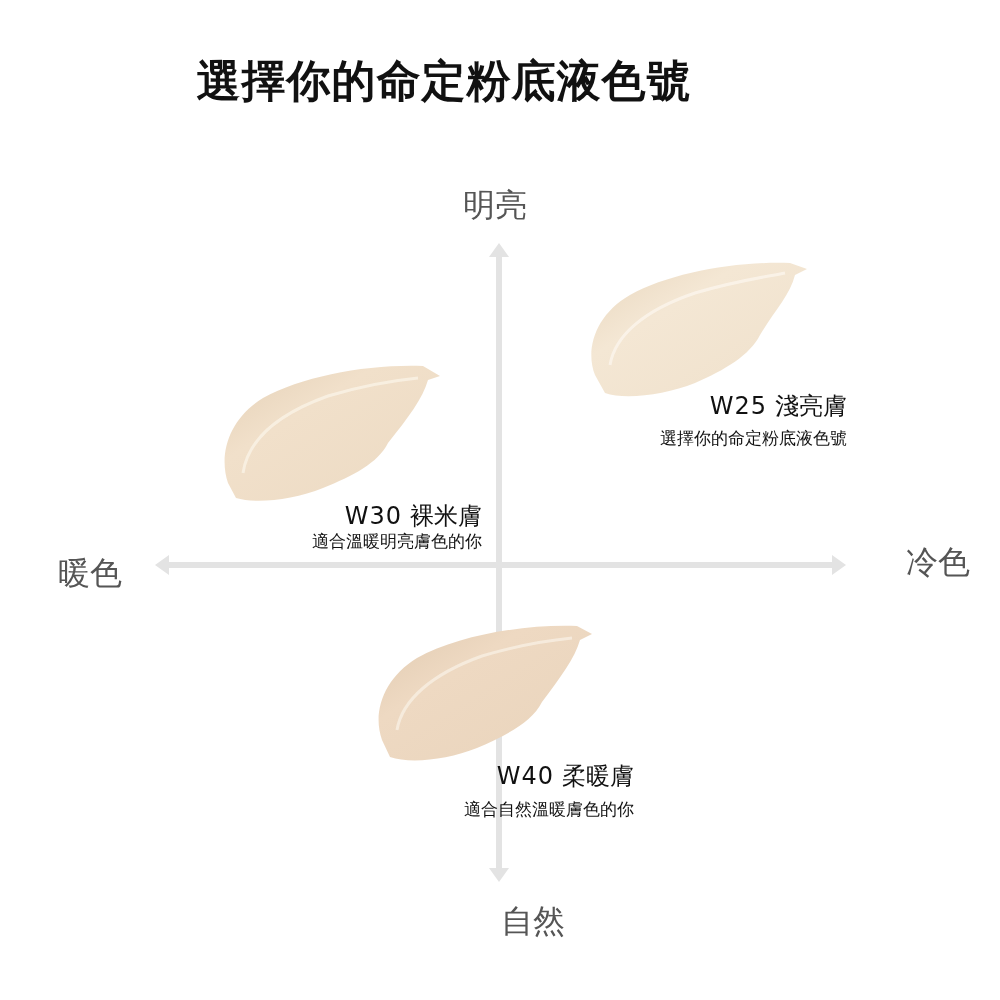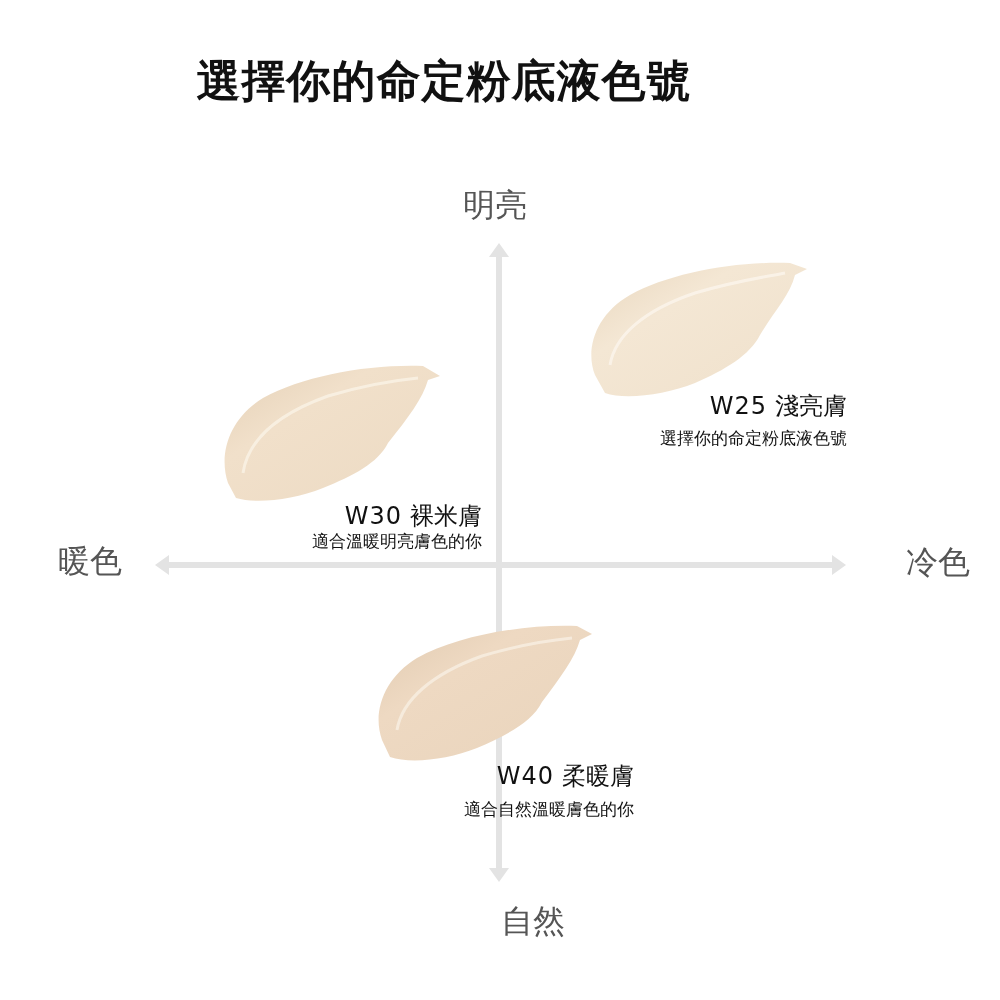--- a/index.html
+++ b/index.html
@@ -20,21 +20,21 @@
     .shade-name .cn { font-weight: normal; margin-left: 8px; }
     .shade-desc { position: absolute; font-size: 17px; color: #111; text-align: right; white-space: nowrap; }
   </style>
 </head>
 <body>
 
 <div class="title">選擇你的命定粉底液色號</div>
 
 <div class="axis-label" style="left:463px; top:184px;">明亮</div>
 <div class="axis-label" style="left:463px; top:900px;margin-left:38px;">自然</div>
-<div class="axis-label" style="left:58px; top:540px;font-family:Liberation Mono, monospace;">暖色</div>
+<div class="axis-label" style="left:58px; top:552px;font-family:Liberation Mono, monospace;">暖色</div>
 <div class="axis-label" style="left:906px; top:541px;">冷色</div>
 
 <div class="axis-line" style="left:496px; top:256px; width:6px; height:612px;"></div>
 <div class="axis-line" style="left:168px; top:562px; width:664px; height:6px;"></div>
 <div class="arrow up" style="left:489px; top:243px;"></div>
 <div class="arrow down" style="left:489px; top:868px;"></div>
 <div class="arrow left" style="left:155px; top:555px;"></div>
 <div class="arrow right" style="left:832px; top:555px;"></div>
 
 <svg class="swatch" style="left:585px; top:255px;" width="225" height="145" viewBox="0 0 225 145">

